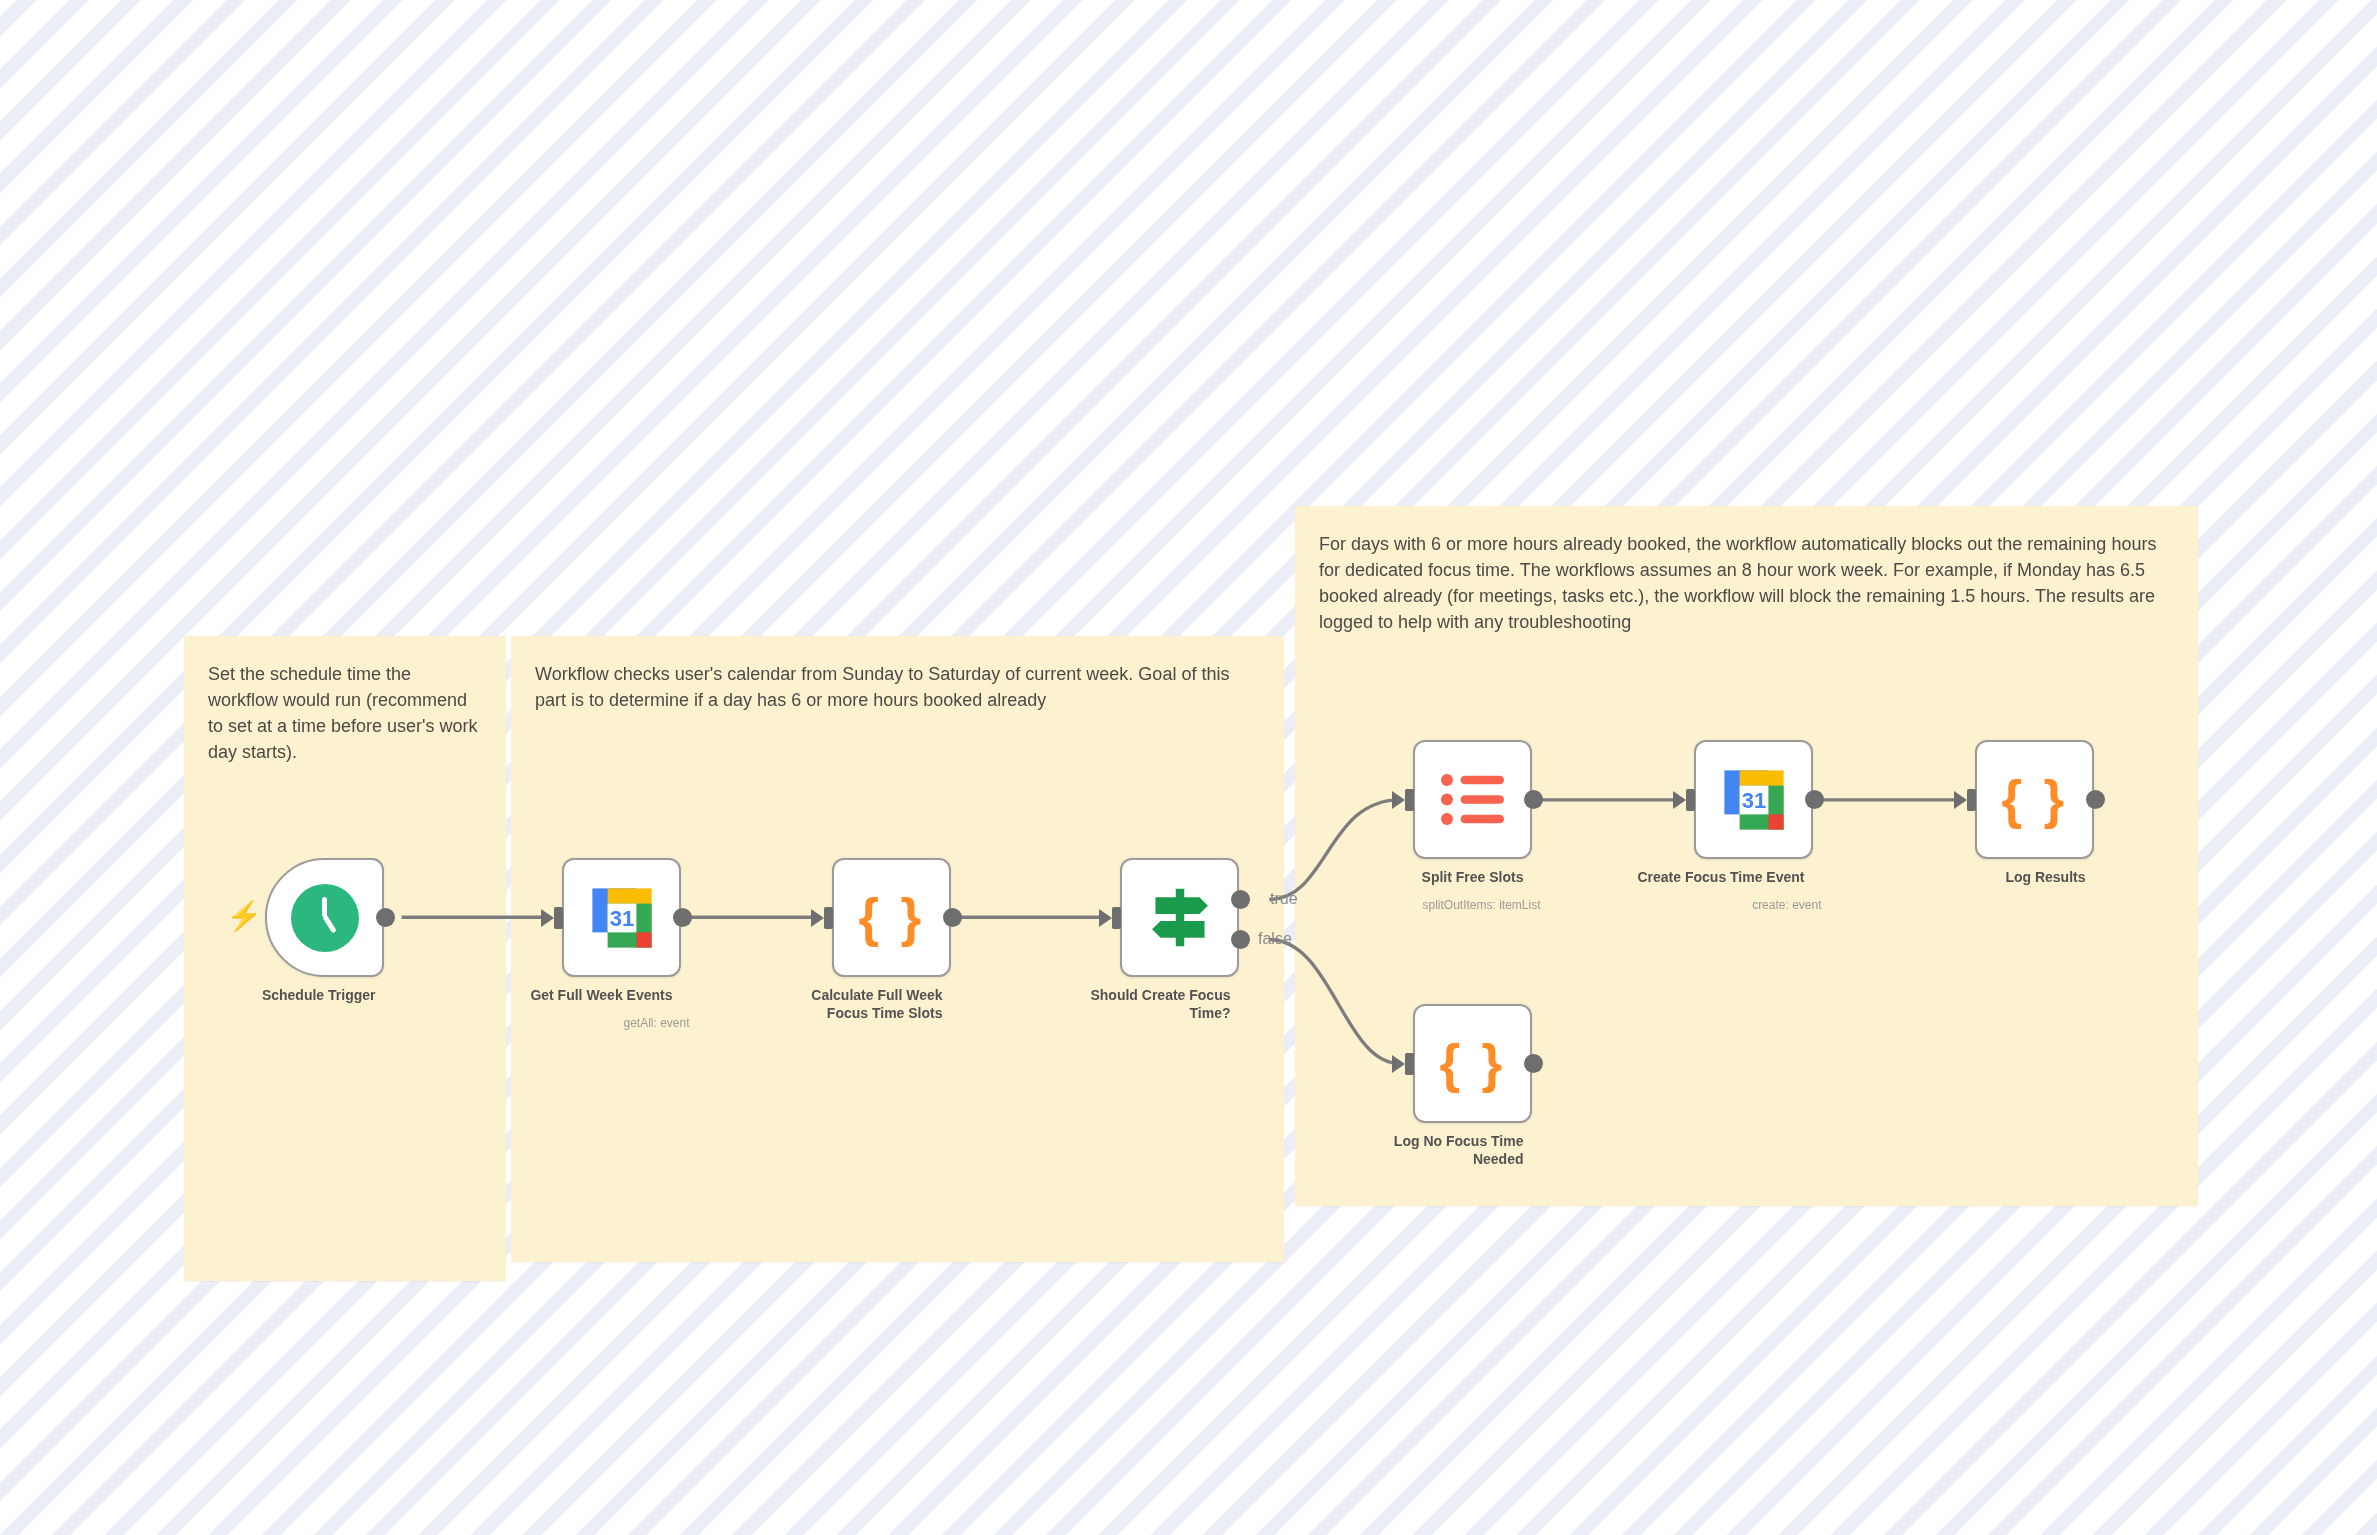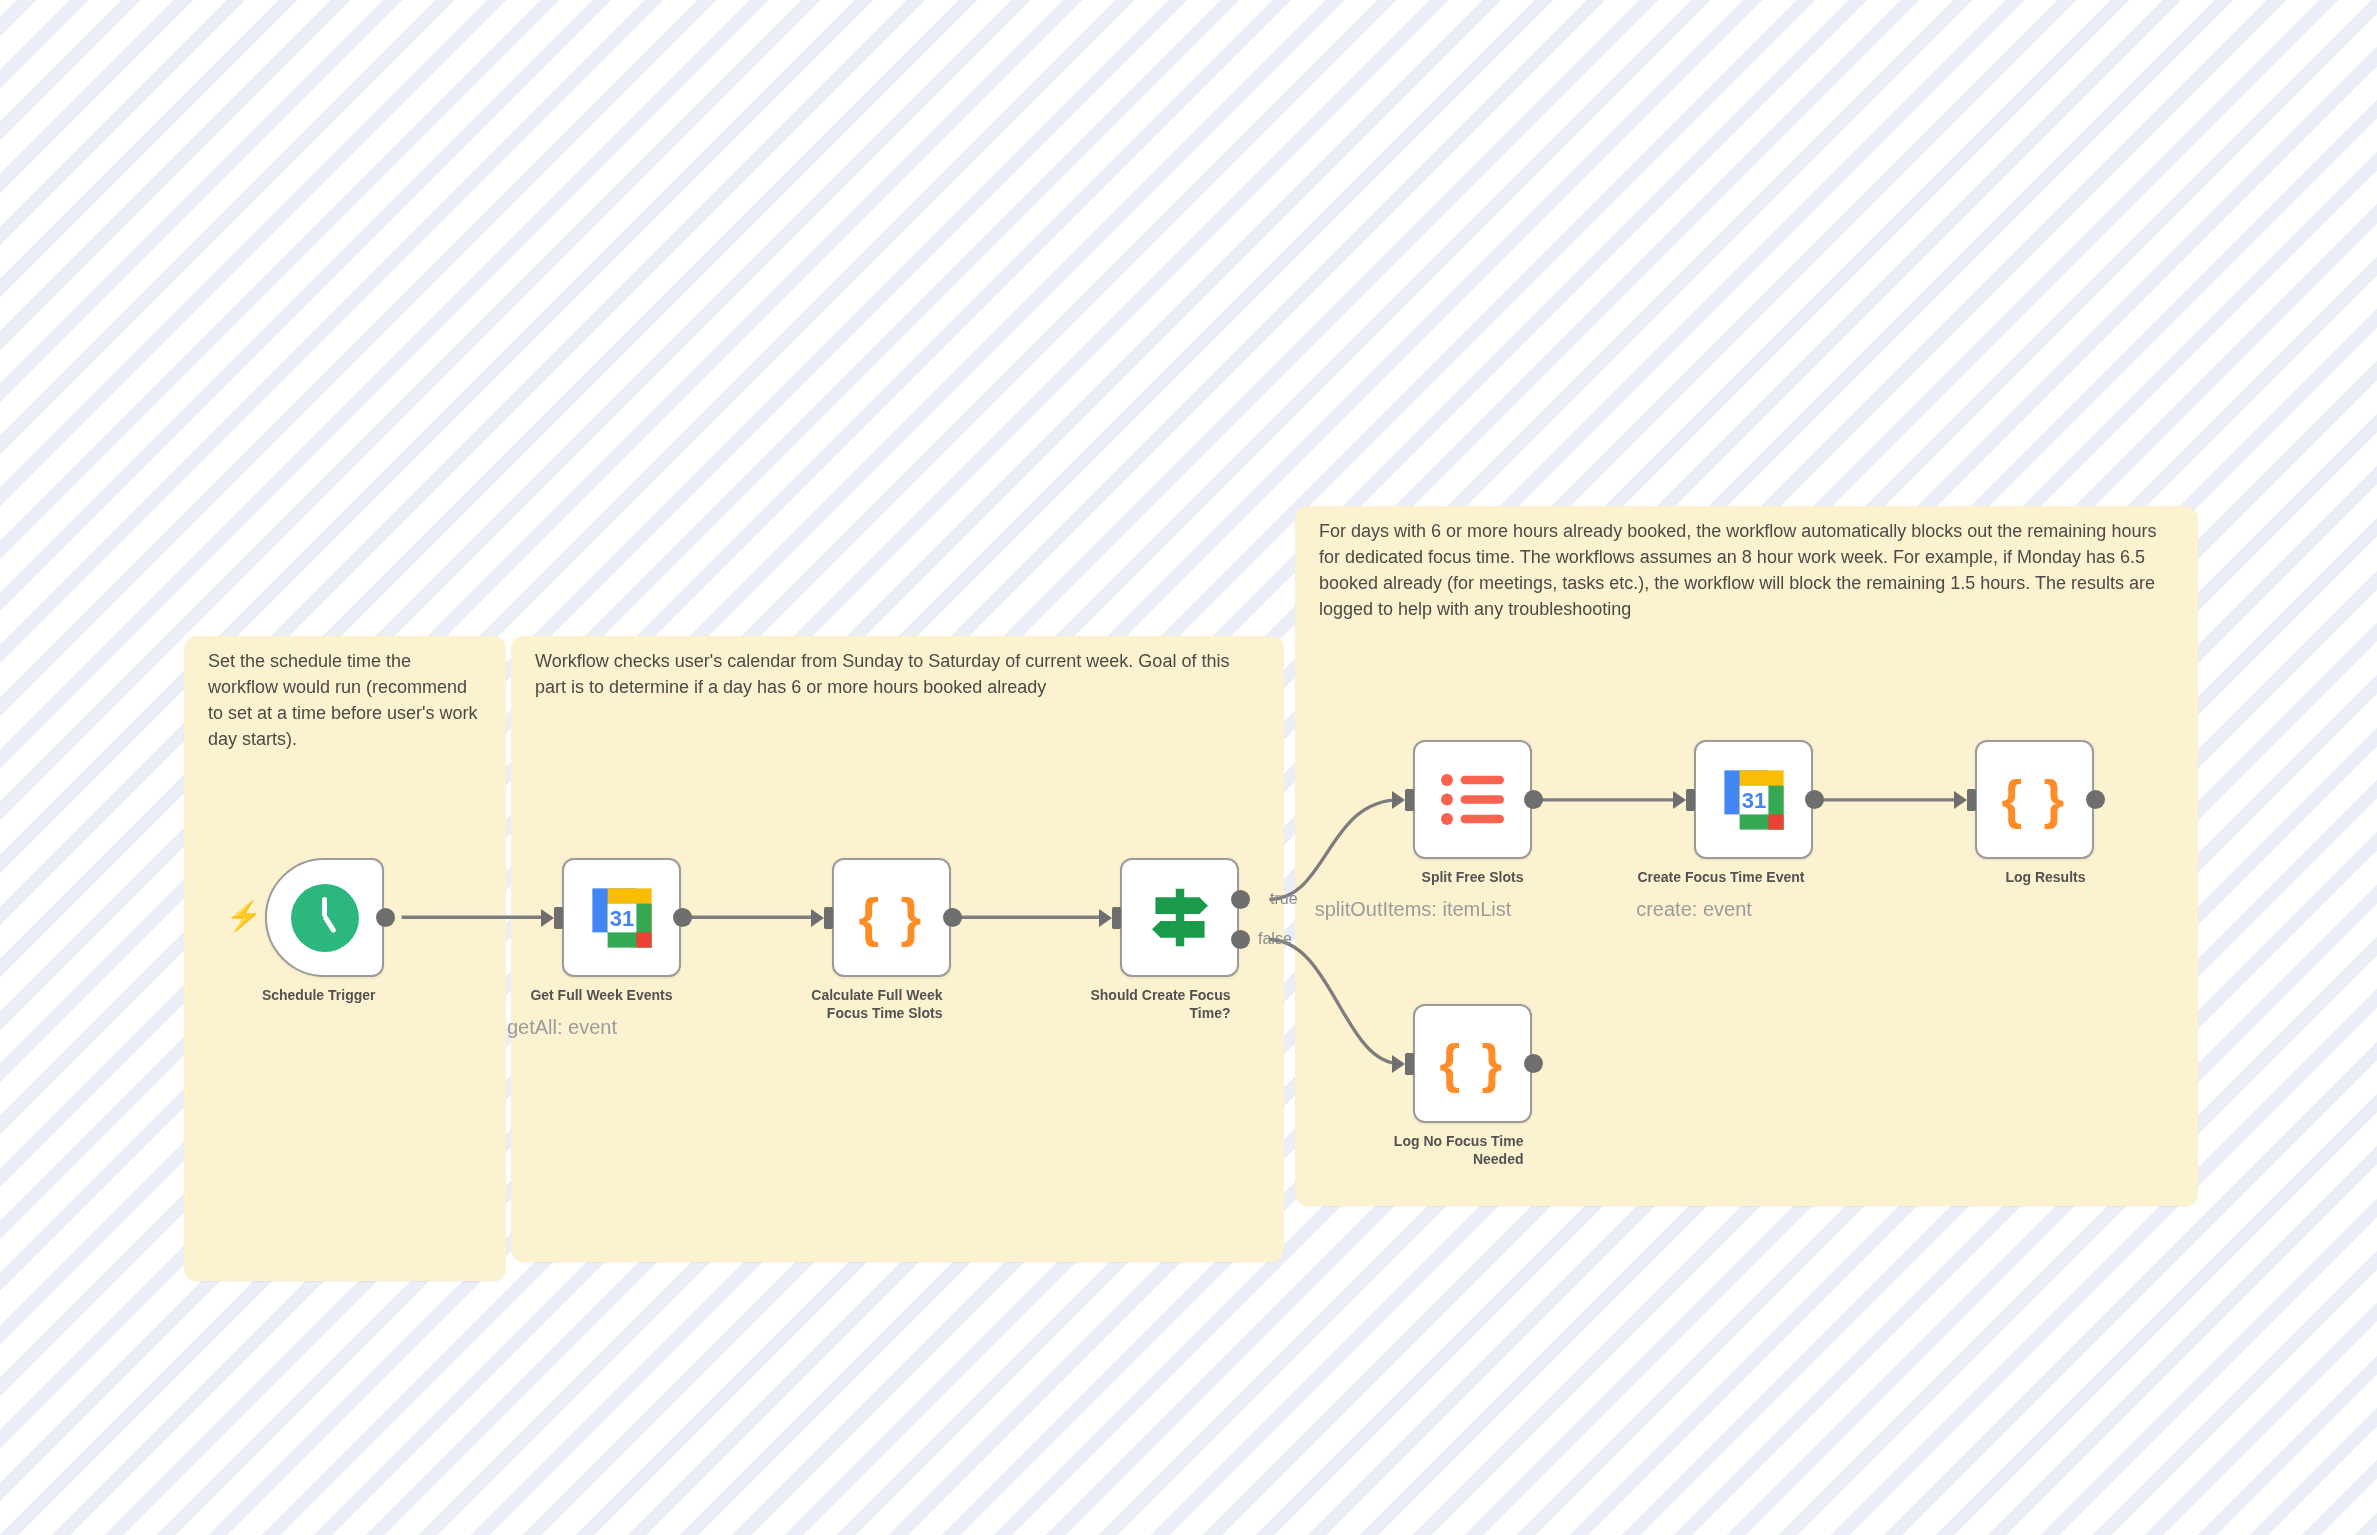--- a/index.html
+++ b/index.html
@@ -22,23 +22,23 @@
         #eceef7 25.5px,
         #ffffff 25.5px,
         #ffffff 37px
     );
   }
 
   
   .sticky {
     position: absolute;
     background: #fdf2d0;
-    border-radius: 13px;
+    border-radius: 2px;
     box-sizing: border-box;
-    padding: 12px 24px;
+    padding: 25px 24px;
     color: #4a4a46;
     font-size: 18px;
     line-height: 1.45;
     box-shadow: 0 0.9px 1.7px rgba(0,0,0,0.05);
   }
   .sticky p { margin: 0; }
   .sticky p + p { margin-top: 19px; }
 
   
   .node {
@@ -74,22 +74,22 @@
     font-weight: bold;
     color: #525252;
     line-height: 1.25;
     white-space: pre-line;
   }
   .node-sub {
     position: absolute;
     left: 50%;
     transform: translateX(-50%);
     width: 255px;
-    text-align: center;
-    font-size: 20px;
+    text-align: right;
+    font-size: 12px;
     color: #9b9b9b;
   }
 
   
   .port-out {
     position: absolute;
     width: 19px; height: 19px;
     border-radius: 50%;
     background: #6e6e6e;
   }

